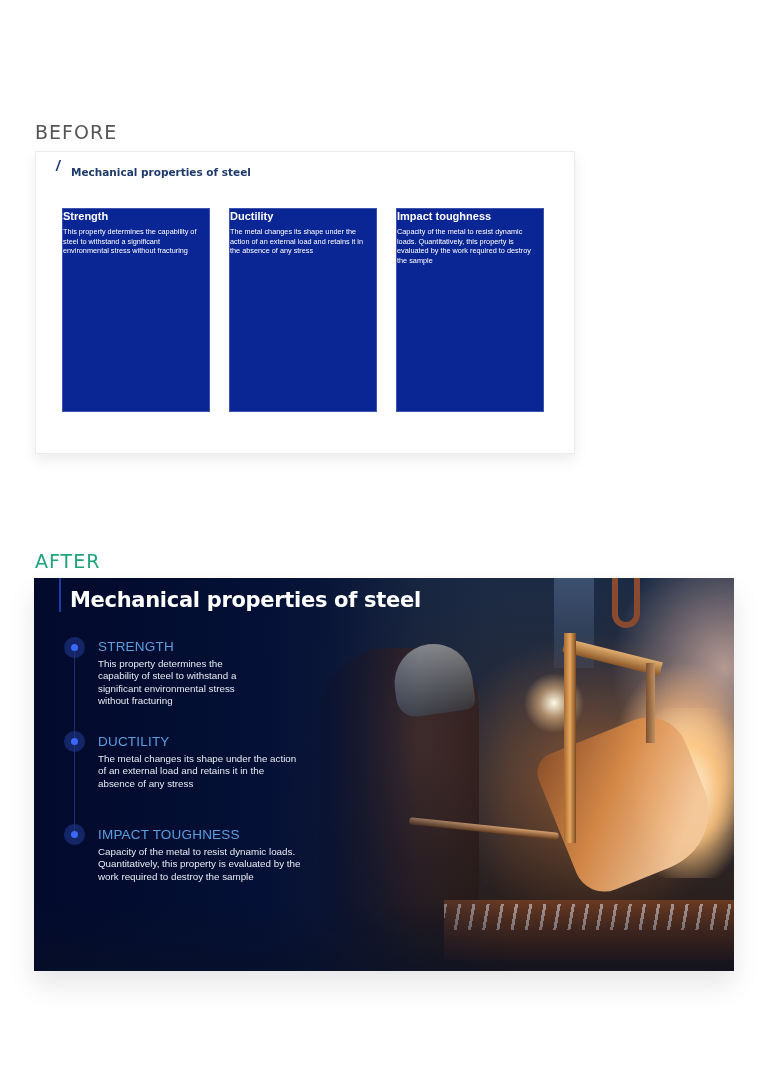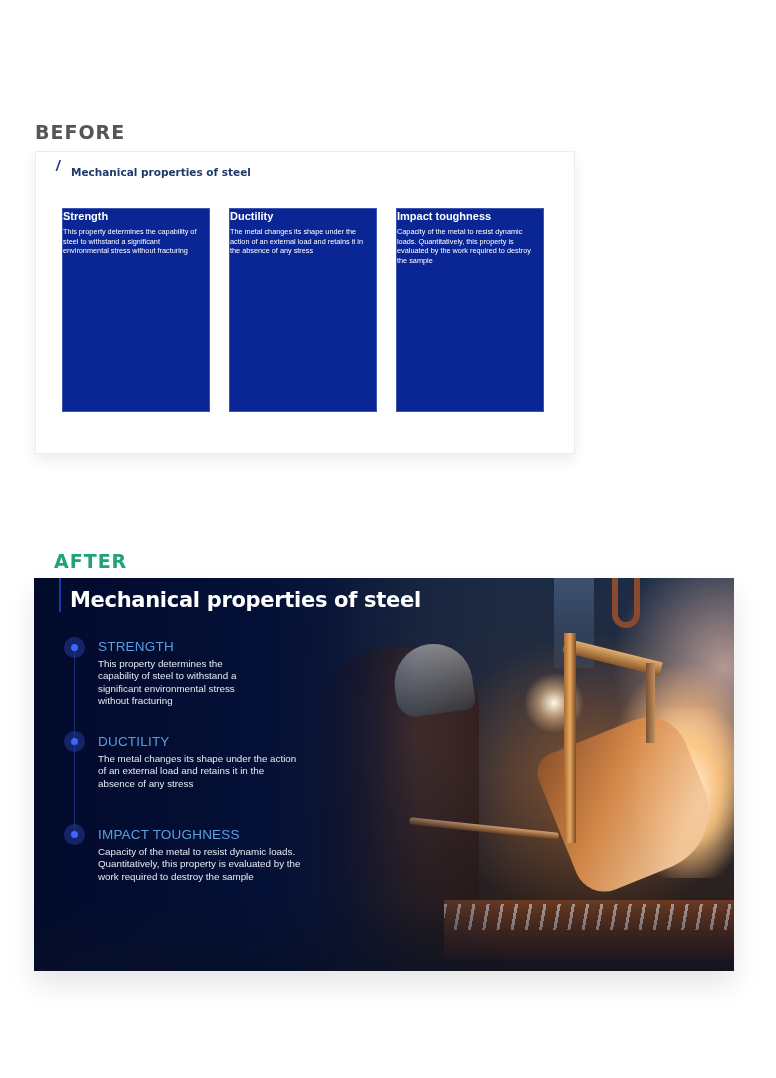--- a/index.html
+++ b/index.html
@@ -2,24 +2,24 @@
 <html><head>
 <meta charset="utf-8">
 <style>
   * { box-sizing: border-box; margin: 0; padding: 0; }
   html, body { width: 776px; height: 1078px; background: #ffffff; overflow: hidden; }
   body { position: relative; font-family: "Liberation Sans", sans-serif; }
 
   .section-label {
     position: absolute; left: 35px;
     font-family: "DejaVu Sans", sans-serif;
-    font-size: 19px; font-weight: 700; letter-spacing: 1px;
+    font-size: 19px; font-weight: 400; letter-spacing: 1px;
   }
   #label-before { top: 121px; color: #555555; }
-  #label-after { top: 550px; color: #1fa37a; margin-left: 19px; }
+  #label-after { top: 550px; color: #1fa37a; }
 
   
   .before-slide {
     position: absolute; left: 35px; top: 151px; width: 540px; height: 303px;
     background: #ffffff; border: 1px solid #ececec;
     box-shadow: 0 6px 14px rgba(0,0,0,0.08);
   }
   .before-slash {
     position: absolute; left: 20px; top: 6px;
     font-size: 14px; color: #1f3a7a; font-style: italic; font-weight: 700;

